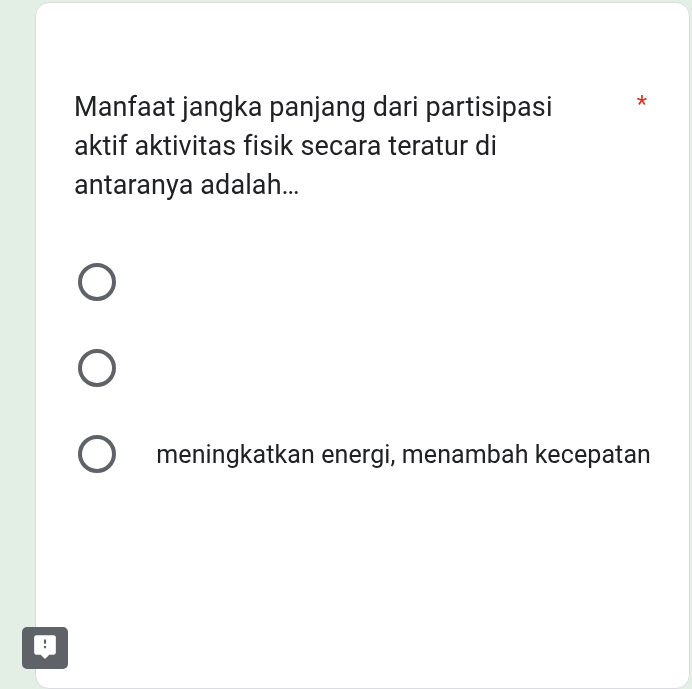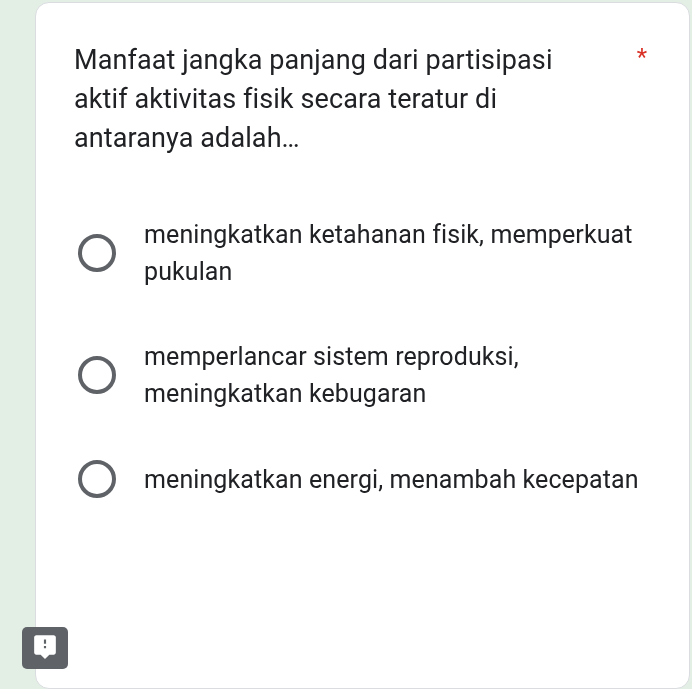--- a/index.html
+++ b/index.html
@@ -23,20 +23,21 @@
     border-radius: 14px;
     margin-left: 35px;
     margin-right: 2px;
     padding: 38px 38px 0 38px;
     height: 100%;
   }
   .question-row {
     display: flex;
     align-items: flex-start;
     gap: 24px;
+    margin-top: 47px;
   }
   .question-text {
     font-size: 27px;
     line-height: 1.45;
     color: #202124;
     letter-spacing: 0.1px;
     flex: 1;
   }
   .required {
     color: #d93025;
@@ -49,20 +50,21 @@
     margin-top: 58px;
   }
   .option {
     display: flex;
     align-items: center;
     gap: 28px;
     margin-bottom: 48px;
   }
   .option:last-child {
     margin-bottom: 0;
+    justify-content: space-between;
   }
   .radio {
     width: 38px;
     height: 38px;
     border: 4px solid #5f6368;
     border-radius: 50%;
     flex-shrink: 0;
     margin-left: 4px;
   }
   .option-label {
@@ -94,25 +96,23 @@
 
 <div class="card">
   <div class="question-row">
     <div class="question-text">Manfaat jangka panjang dari partisipasi aktif aktivitas fisik secara teratur di antaranya adalah…</div>
     <div class="required">*</div>
   </div>
 
   <div class="options">
     <div class="option">
       <div class="radio"></div>
-      <div class="option-label">meningkatkan ketahanan fisik, memperkuat pukulan</div>
     </div>
     <div class="option">
       <div class="radio"></div>
-      <div class="option-label">memperlancar sistem reproduksi, meningkatkan kebugaran</div>
     </div>
     <div class="option">
       <div class="radio"></div>
       <div class="option-label">meningkatkan energi, menambah kecepatan</div>
     </div>
   </div>
 </div>
 
 <div class="feedback-btn">
   <span>

